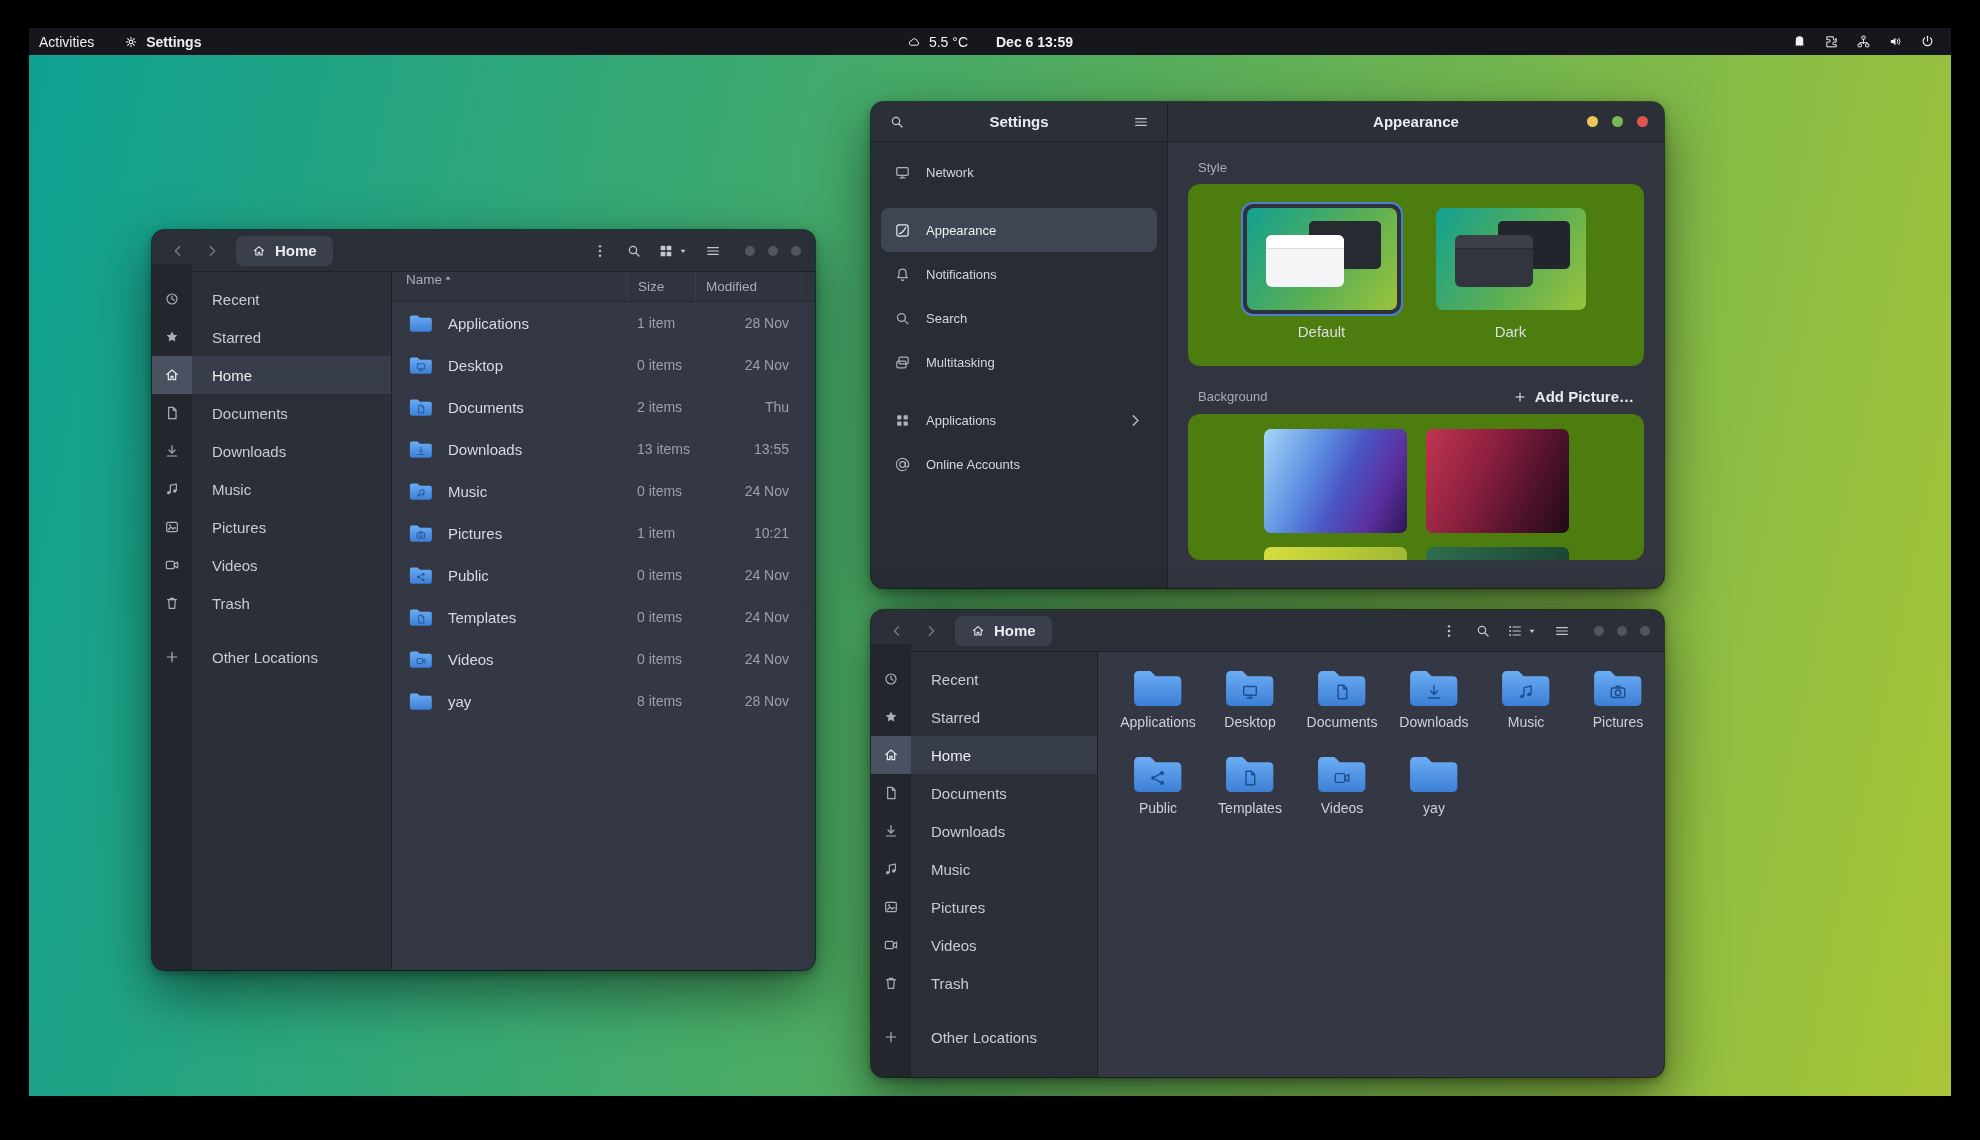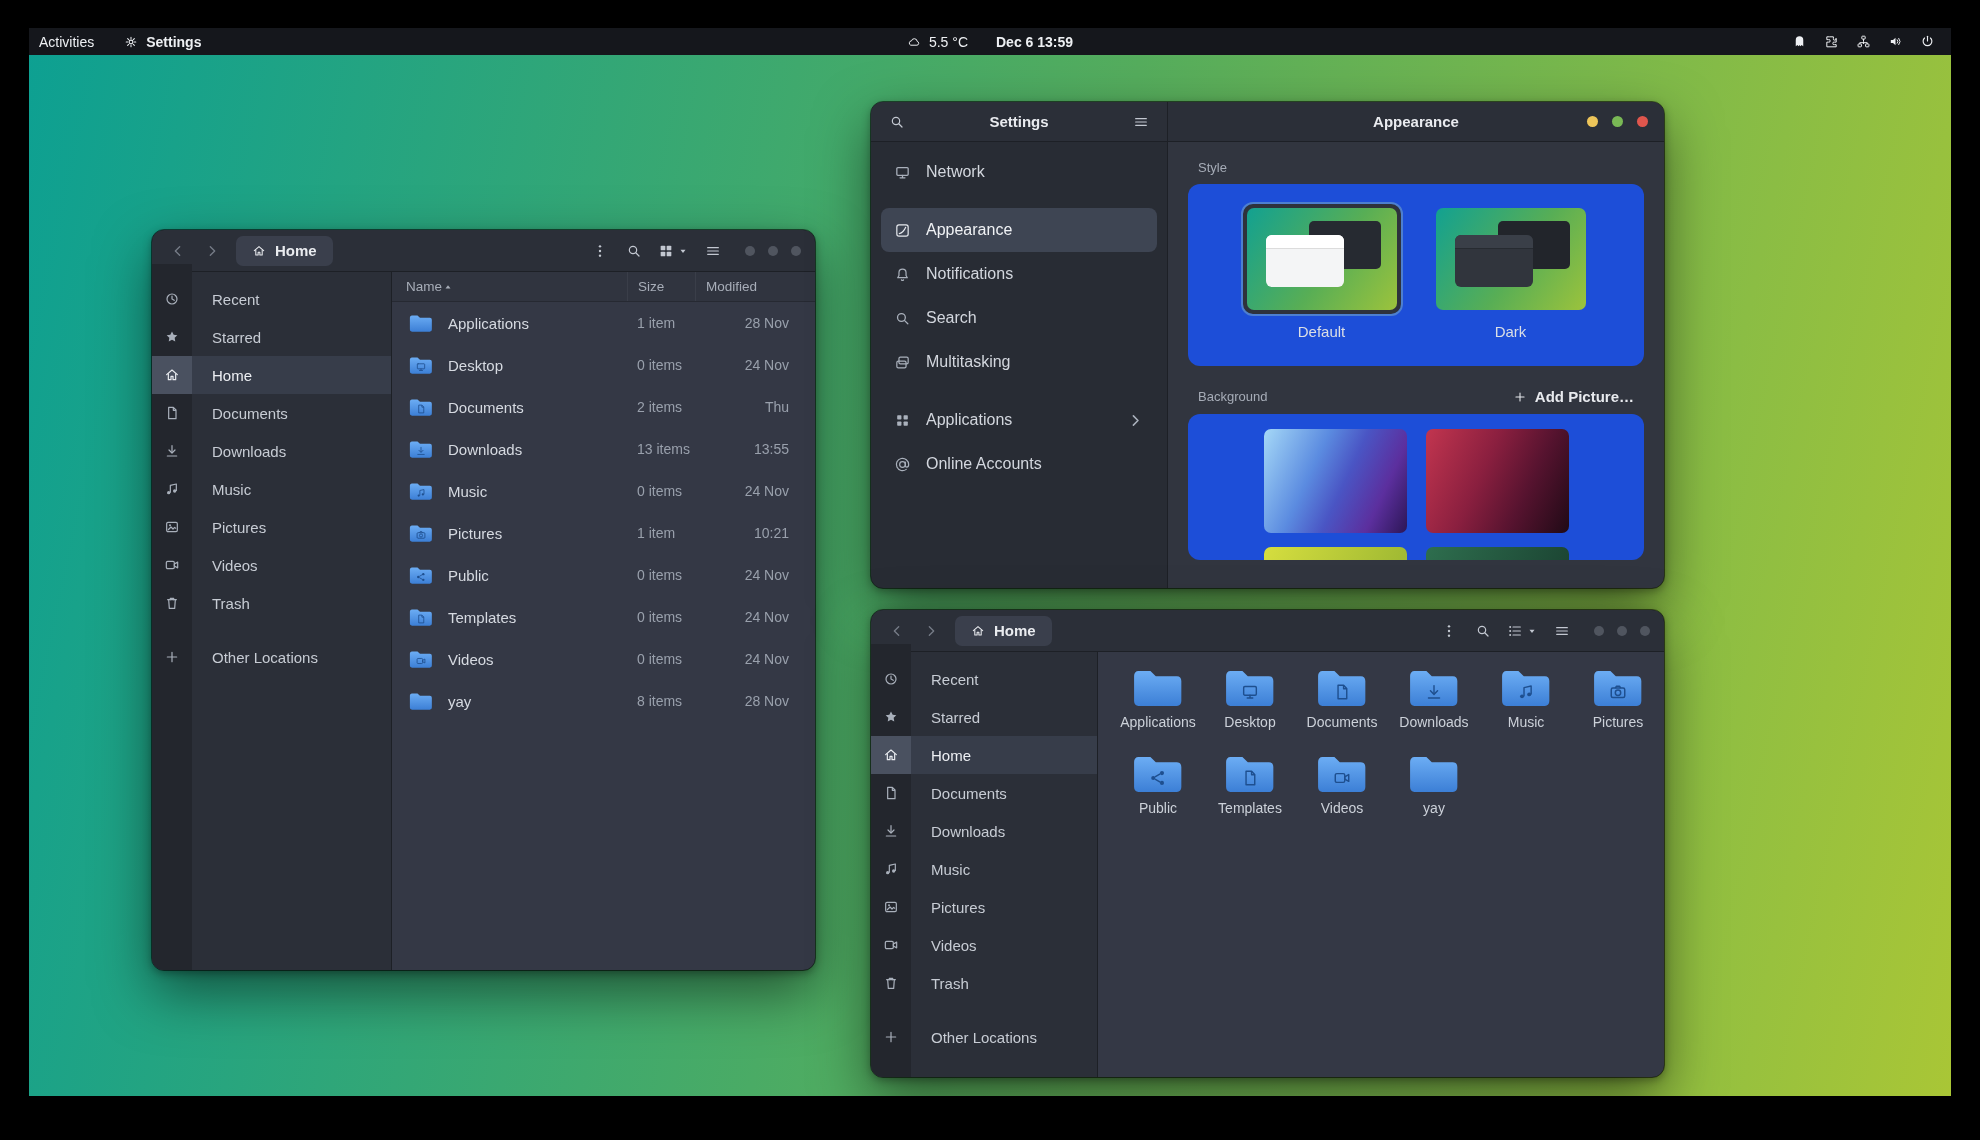--- a/index.html
+++ b/index.html
@@ -48,21 +48,21 @@
   .nav-row{position:relative;display:flex;align-items:stretch;height:38px;color:#c7ccd4;font-size:15px}
   .cell-icon{width:40px;display:flex;align-items:center;justify-content:center;color:#a9b0bb}
   .cell-label{flex:1;display:flex;align-items:center;padding-left:20px}
   .nav-row.sel .cell-icon{background:#4a5160;color:#e9ecf0}
   .nav-row.sel .cell-label{background:#373d4a;color:#edeff3}
   .nav-row.other{margin-top:16px}
 
   
   .listview{flex:1;display:flex;flex-direction:column;background:var(--content)}
   .cols{height:30px;display:flex;background:#30343f;border-bottom:1px solid #262932;color:#a7adb8;font-size:13.5px}
-  .c-name{flex:1;display:flex;align-items:center;gap:0;padding-left:14px}
+  .c-name{flex:1;display:flex;align-items:flex-start;gap:0;padding-left:14px}
   .c-size{width:68px;display:flex;align-items:center;padding-left:10px;border-left:1px solid #3a3e49}
   .c-mod{width:120px;display:flex;align-items:center;padding-left:10px;border-left:1px solid #3a3e49}
   .frow{height:42px;display:flex;align-items:center;color:var(--txt);font-size:15px}
   .r-name{flex:1;display:flex;align-items:center;gap:14px;padding-left:16px;min-width:0}
   .r-size{width:68px;padding-left:10px;color:var(--txt2);font-size:14px}
   .r-mod{width:120px;padding:0 26px 0 10px;color:var(--txt2);font-size:14px;text-align:right}
   .fwrap{position:relative;width:26px;height:21px}
   .fwrap svg.fold{width:26px;height:21px;display:block}
   .fwrap .emb{position:absolute;left:50%;top:58%;transform:translate(-50%,-50%);width:11px;height:11px;color:#1e4f8f}
 
@@ -73,37 +73,37 @@
   .gfold svg.fold{width:56px;height:45px;display:block}
   .gfold .emb{position:absolute;left:50%;top:58%;transform:translate(-50%,-50%);width:19px;height:19px;color:#1e4f8f}
   .glabel{margin-top:3px;font-size:14px;color:#ccd1d9;text-align:center;max-width:90px;white-space:nowrap;overflow:hidden;text-overflow:ellipsis}
 
   
   .s-cols{display:flex;height:100%}
   .s-side{width:297px;background:#282c34;border-right:1px solid var(--border);display:flex;flex-direction:column}
   .s-side-hdr{height:40px;position:relative;background:var(--hdr);border-bottom:1px solid var(--border);display:flex;align-items:center;justify-content:space-between;padding:0 12px}
   .s-title{position:absolute;left:0;right:0;text-align:center;font-weight:700;font-size:15px;color:#e9ebef;pointer-events:none}
   .s-nav{padding:8px 10px;display:flex;flex-direction:column}
-  .s-row{display:flex;align-items:center;gap:15px;height:44px;padding:0 13px;border-radius:8px;color:#d3d7de;font-size:16px}
+  .s-row{display:flex;align-items:center;gap:15px;height:44px;padding:0 13px;border-radius:8px;color:#d3d7de;font-size:13px}
   .s-row svg.ic{color:#aab1bc;width:17px;height:17px}
   .s-row.sel{background:#3e4553;color:#f0f2f5}
   .s-row.sel svg.ic{color:#e6e9ee}
   .s-row .chev{margin-left:auto;color:#8b919c;width:13px;height:13px}
   .s-row.gap{margin-top:14px}
   .s-main{flex:1;display:flex;flex-direction:column;background:#31353f}
   .s-main-hdr{height:40px;position:relative;background:var(--hdr);border-bottom:1px solid var(--border);display:flex;align-items:center}
   .s-paneltitle{position:absolute;left:0;right:0;text-align:center;font-weight:700;font-size:15px;color:#e9ebef;pointer-events:none}
   .traffic{margin-left:auto;display:flex;gap:14px;padding-right:16px;z-index:1}
   .traffic span{width:11px;height:11px;border-radius:50%}
   .t-min{background:var(--dot-minimize,#edc55a)}
   .t-max{background:var(--dot-maximize,#79b855)}
   .t-close{background:var(--dot-close,#e0564d)}
   .s-content{flex:1;padding:18px 20px 0;overflow:hidden}
   .sec-label{font-size:13px;font-weight:400;color:#a6acb7;margin:0 0 9px 10px}
-  .card{background:#1d4ed8;border-radius:12px}
+  .card{background:#4d7c0f;border-radius:12px}
   .style-card{height:182px;display:flex;justify-content:center;align-items:flex-start;gap:27px;padding-top:18px}
   .tile{display:flex;flex-direction:column;align-items:center}
   .prevwrap{padding:4px;border:2px solid transparent;border-radius:12px}
   .tile.sel .prevwrap{border-color:var(--accent);background:#2e323c}
   .prev{width:150px;height:102px;border-radius:7px;position:relative;overflow:hidden;
     background:linear-gradient(125deg,#12a191 0%,#58ae55 55%,#9cc33c 100%)}
   .m-back{position:absolute;right:16px;top:13px;width:72px;height:48px;border-radius:5px;background:#262a31}
   .m-front{position:absolute;left:19px;top:27px;width:78px;height:52px;border-radius:6px;background:#f4f5f6;overflow:hidden}
   .m-front::before{content:"";position:absolute;left:0;top:0;right:0;height:13px;background:#ffffff;border-bottom:1px solid #dcdcdc}
   .prev-dark .m-back{background:#22252b}

